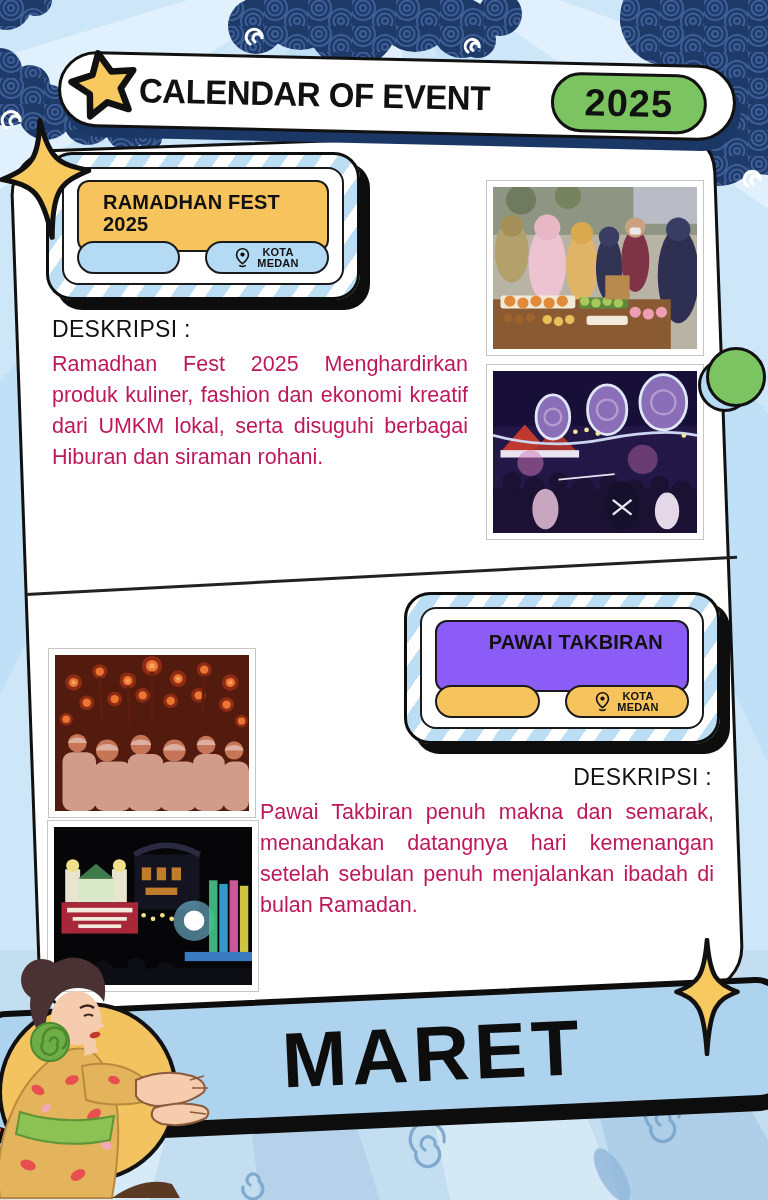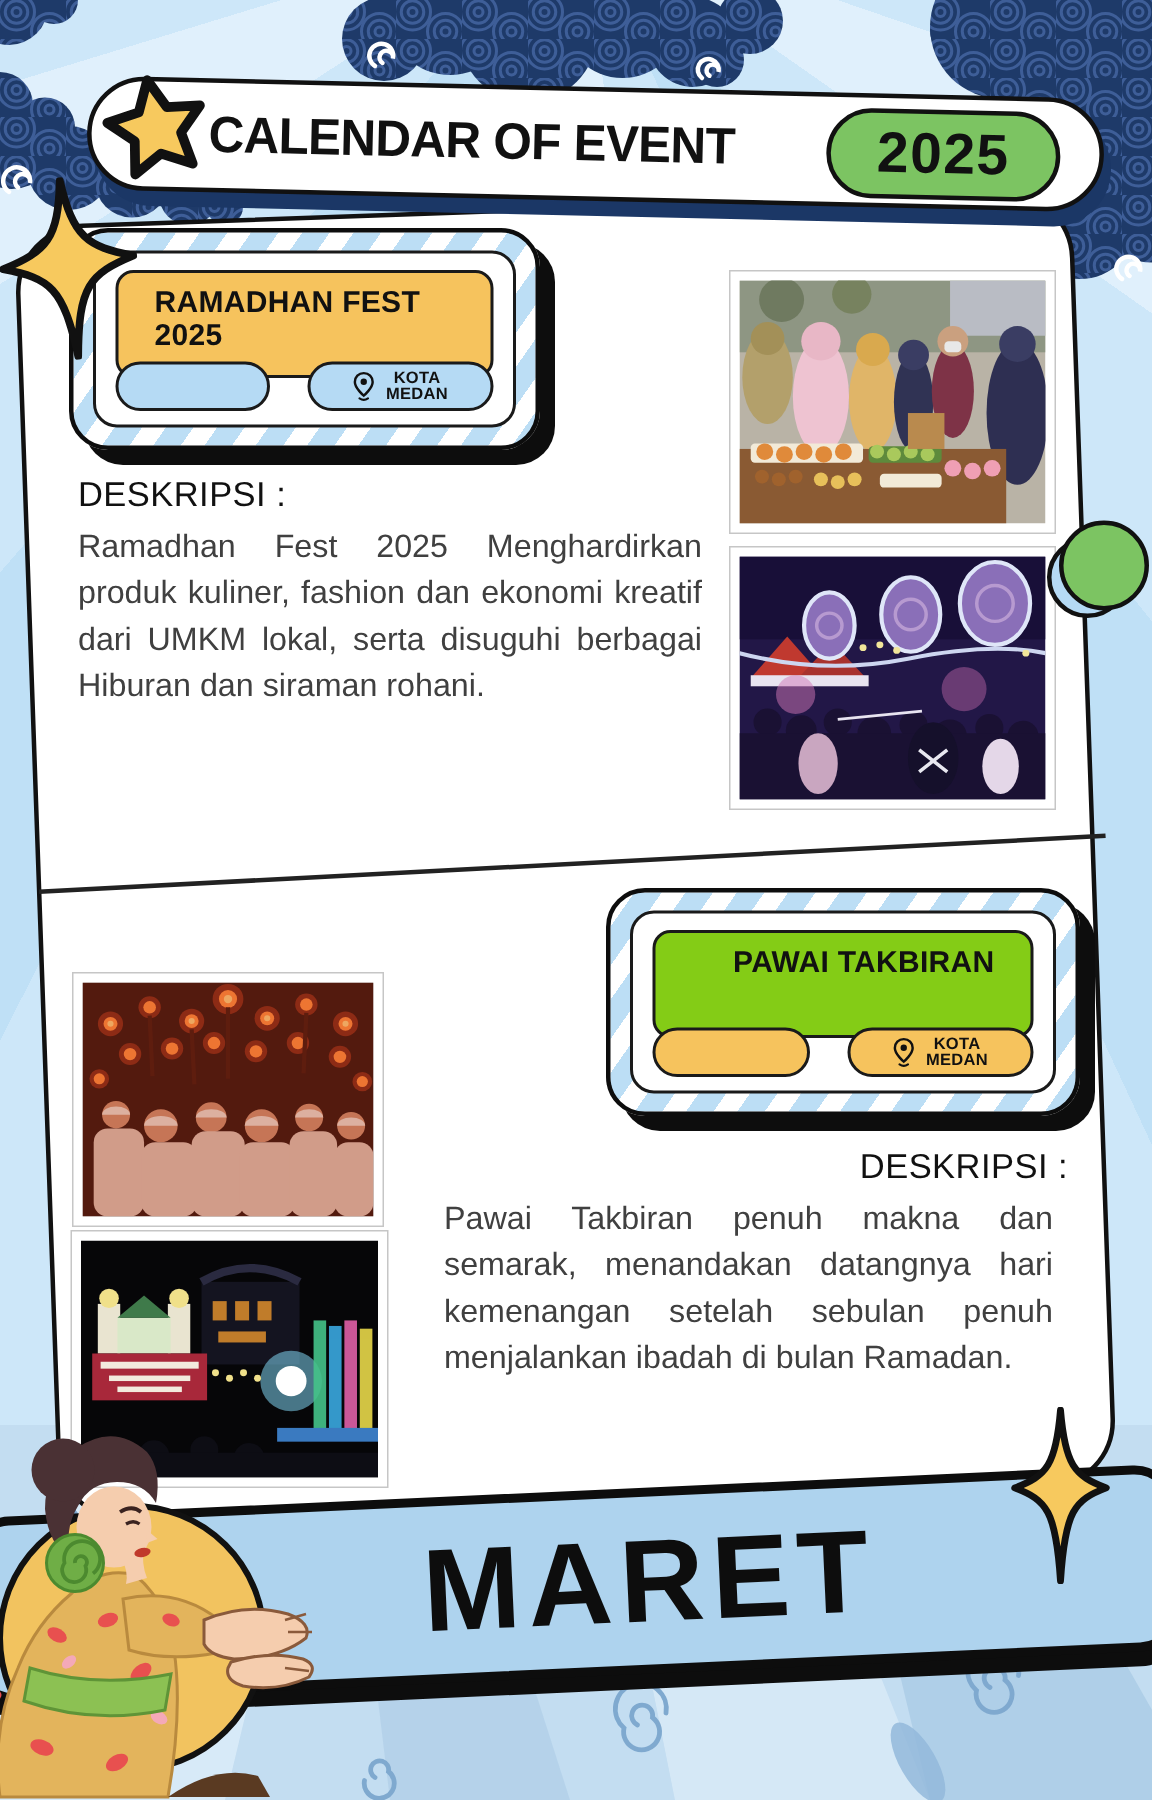--- a/index.html
+++ b/index.html
@@ -62,46 +62,46 @@
     position:absolute;left:13px;top:12px;right:13px;bottom:12px;
     background:#fff;border:2.5px solid #1a1a1a;border-radius:16px;
   }
   .title-box{
     position:absolute;left:13px;right:13px;top:11px;height:72px;
     border:2.5px solid #1a1a1a;border-radius:12px;
     padding:9px 24px;font-size:20px;font-weight:800;line-height:22px;
     letter-spacing:0.2px;
   }
   .title-box.yellow{background:#f6c35d;text-align:left;}
-  .title-box.blue{background:#84cc16;text-align:right;}
+  .title-box.blue{background:#8b5cf6;text-align:right;}
   .pill-row{
     position:absolute;left:13px;right:13px;bottom:9px;height:33px;
     display:flex;gap:25px;
   }
   .pill{
     border:2.5px solid #1a1a1a;border-radius:17px;height:100%;
   }
   .pill.blue{background:#b5daf4;}
   .pill.yellow{background:#f6c35d;}
   .pill.date{flex:1;}
   .pill.loc{
     width:124px;display:flex;align-items:center;justify-content:center;gap:7px;
   }
   .loc-text{font-size:11px;font-weight:700;line-height:11px;text-align:center;letter-spacing:0.2px;}
   .pin-icon{width:15px;height:21px;flex:0 0 auto;}
   
   .desk-label{position:absolute;z-index:15;font-size:23px;font-weight:400;letter-spacing:0.3px;}
   .desk-text{
     position:absolute;z-index:15;font-size:21.5px;line-height:31px;
-    text-align:justify;color:#404040;
+    text-align:justify;color:#be185d;
   }
   .desk1-label{left:52px;top:316px;}
   .desk1-text{left:52px;top:349px;width:416px;}
   .desk2-label{left:400px;top:764px;width:312px;text-align:right;}
-  .desk2-text{left:248px;top:797px;width:454px;padding-left:48px;}
+  .desk2-text{left:260px;top:797px;width:454px;}
   
   .photo{
     position:absolute;z-index:18;background:#fff;border:1.5px solid #c6c6c6;
     padding:6px;
   }
   .photo svg{display:block;width:100%;height:100%;}
   .photo-1{left:486px;top:180px;width:218px;height:176px;}
   .photo-2{left:486px;top:364px;width:218px;height:176px;}
   .photo-3{left:48px;top:648px;width:208px;height:170px;}
   .photo-4{left:47px;top:820px;width:212px;height:172px;}

